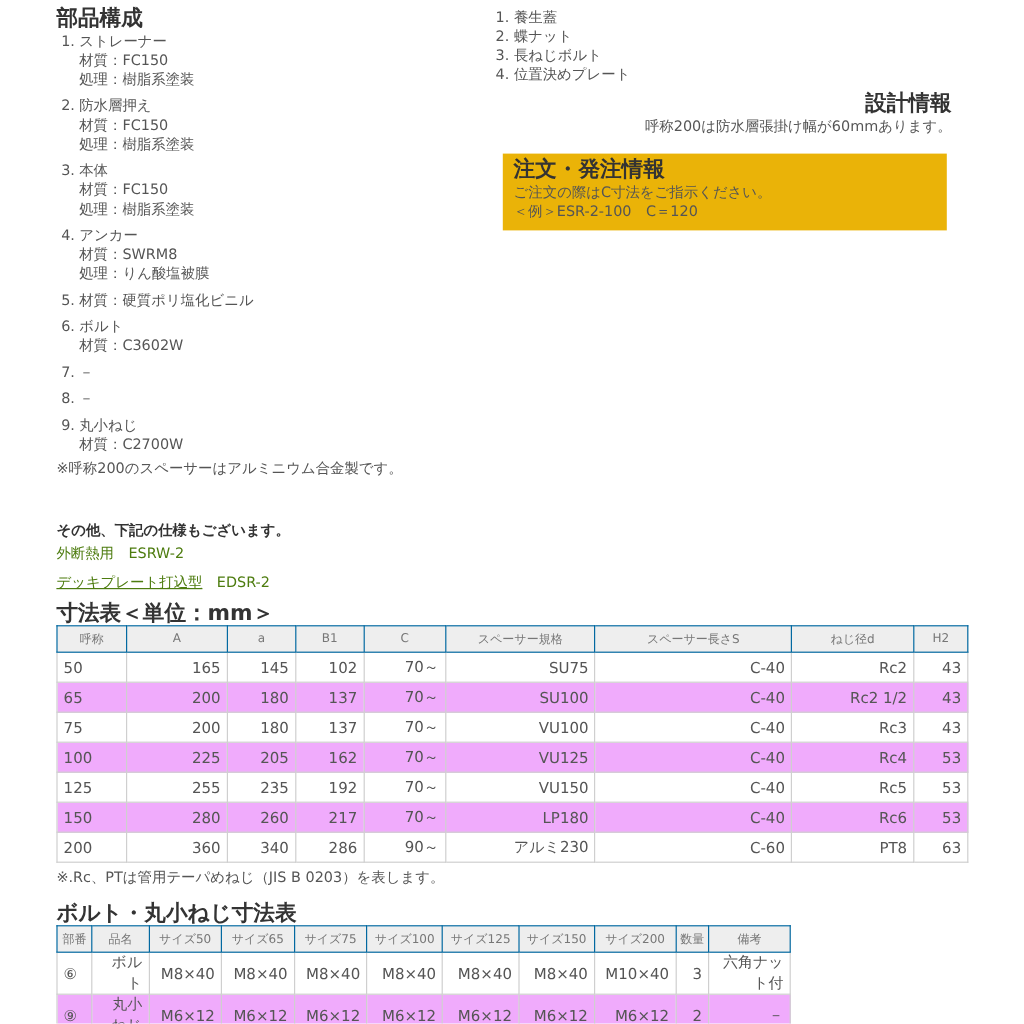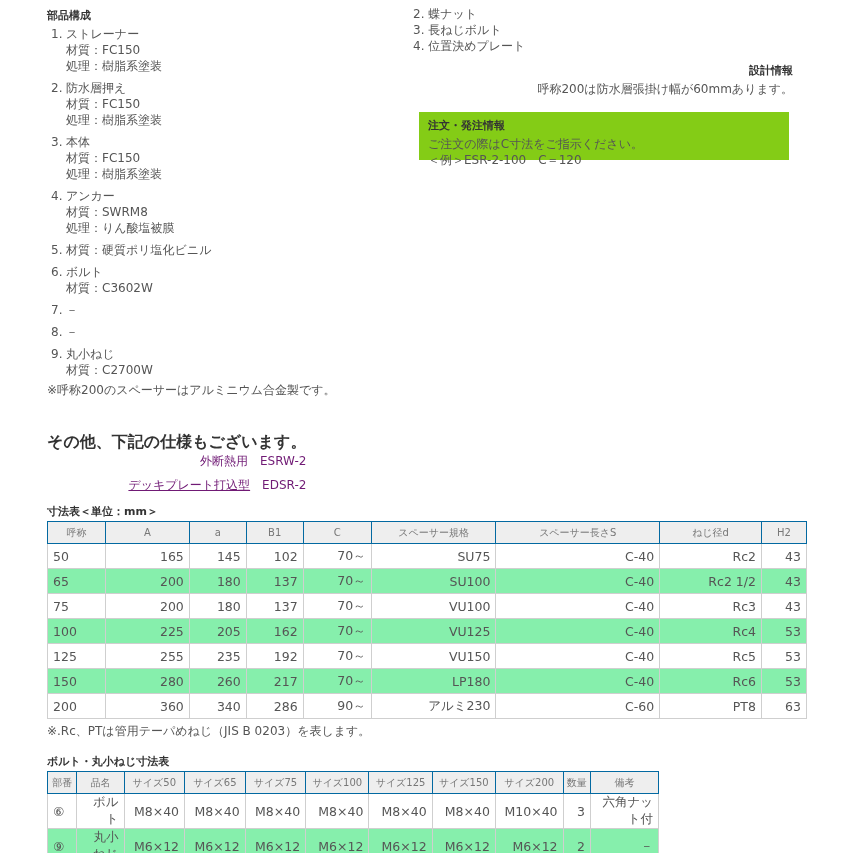--- a/index.html
+++ b/index.html
@@ -3,43 +3,43 @@
 <meta charset="utf-8">
 <style>
   html, body { margin: 0; padding: 0; background: #ffffff; }
   body {
     width: 853px; height: 853px; position: relative; overflow: hidden;
     font-family: "DejaVu Sans", "Liberation Sans", sans-serif;
     color: #555555; font-size: 12px;
   }
   .col-left { position: absolute; left: 47px; top: 6px; width: 350px; }
   .col-right { position: absolute; left: 413px; top: 6px; width: 380px; }
-  h3 { margin: 0; font-size: 11px; font-weight: bold; color: #333333; line-height: 20px; }
+  h3 { margin: 0; font-size: 18px; font-weight: bold; color: #333333; line-height: 20px; }
   .parts { margin: 0; padding: 0; list-style: none; }
   .parts li { position: relative; padding-left: 19px; line-height: 16px; margin-bottom: 6px; }
   .parts li .num { position: absolute; left: 4px; top: 0; }
   .parts li .sub { display: block; }
   .note { line-height: 16px; margin-top: -2px; }
   .acc-list { margin: 0; padding: 0; list-style: none; }
   .acc-list li { line-height: 16px; }
   .acc-head { padding-left: 14px; }
   .design { margin-top: 7px; padding-left: 14px; text-align: right; }
   .design p { margin: 0; line-height: 16px; }
-  .order-box { margin-top: 15px; margin-left: 6px; width: 370px; background: #84cc16; padding: 4px 9px 8px 9px; box-sizing: border-box; height: 48px; }
+  .order-box { margin-top: 15px; margin-left: 6px; width: 370px; background: #eab308; padding: 4px 9px 8px 9px; box-sizing: border-box; height: 64px; }
   .order-box p { margin: 0; line-height: 16px; }
   .other { position: absolute; left: 47px; top: 432px; }
-  .other h3 { font-size: 16px; }
-  .other a { display: block; color: #701a75; text-decoration: none; line-height: 18px; margin-top: 0; text-align: right; }
+  .other h3 { font-size: 12px; }
+  .other a { display: block; color: #4d7c0f; text-decoration: none; line-height: 18px; margin-top: 0; }
   .other a + a { margin-top: 6px; }
   .other a .u { text-decoration: underline; }
   .dim-title { position: absolute; left: 47px; top: 502px; }
   table { border-collapse: collapse; font-size: 12.5px; color: #555; }
   table th { background: #eeeeee; font-weight: normal; font-size: 10px; color: #777; height: 21px; border: 1px solid #0369a1; text-align: center; padding: 0; }
   table td { border: 1px solid #cfcfcf; height: 24px; padding: 0 5px; text-align: right; }
-  table tr.alt td { background: #86efac; }
+  table tr.alt td { background: #f0abfc; }
   .dim-table { position: absolute; left: 47px; top: 521px; width: 760px; }
   .dim-table td:first-child { text-align: left; }
   .footnote { position: absolute; left: 47px; top: 723px; line-height: 16px; }
   .bolt-title { position: absolute; left: 47px; top: 752px; }
   .bolt-table { position: absolute; left: 47px; top: 771px; width: 612px; }
   .bolt-table td:first-child { text-align: left; }
 </style>
 </head>
 <body>
 
@@ -91,20 +91,21 @@
         <span class="num">9.</span>
         <span class="sub">丸小ねじ</span>
         <span class="sub">材質：C2700W</span>
       </li>
     </ul>
   <div class="note">※呼称200のスペーサーはアルミニウム合金製です。</div>
 </div>
 
 <div class="col-right">
   <ul class="acc-list">
+    <li>1. 養生蓋</li>
     <li>2. 蝶ナット</li>
     <li>3. 長ねじボルト</li>
     <li>4. 位置決めプレート</li>
   </ul>
   <div class="design">
     <h3>設計情報</h3>
     <p>呼称200は防水層張掛け幅が60mmあります。</p>
   </div>
   <div class="order-box">
     <h3>注文・発注情報</h3>

